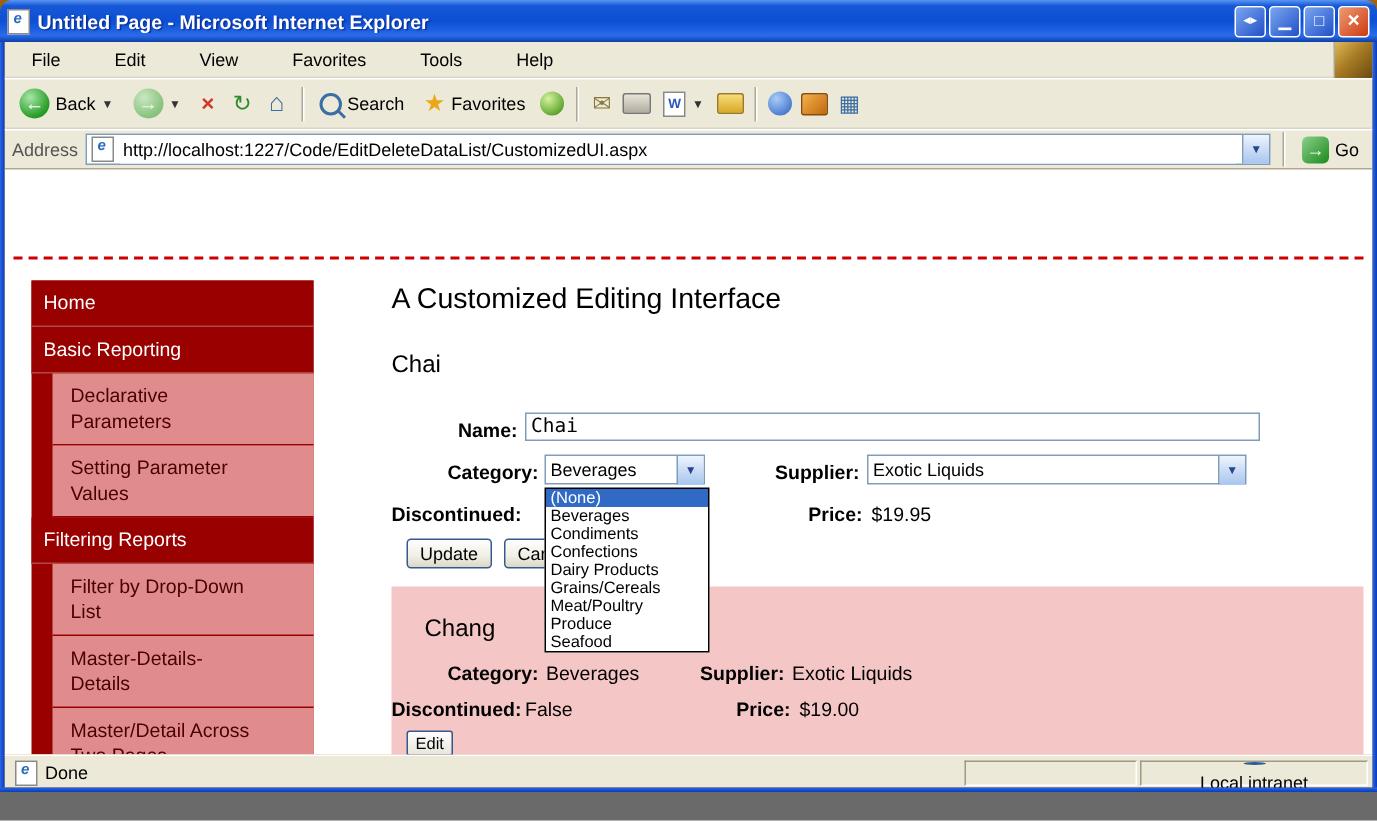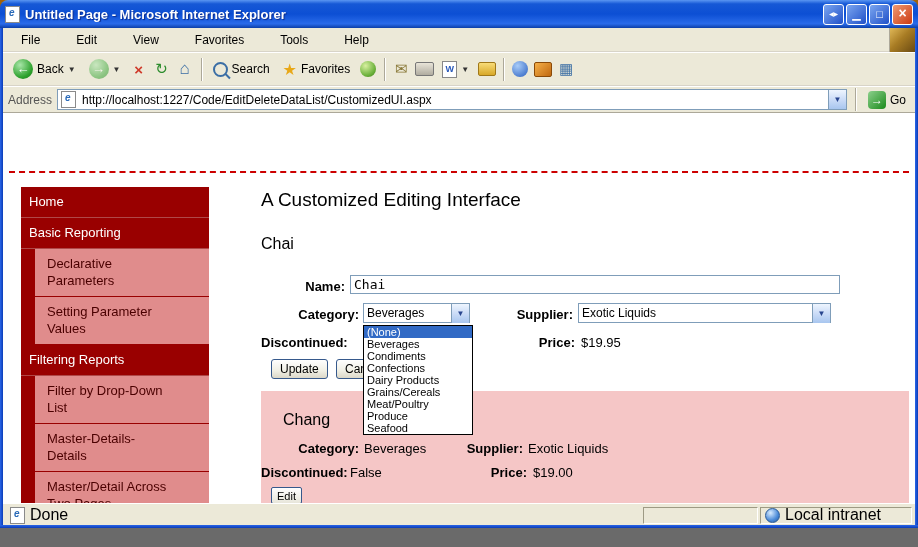--- a/index.html
+++ b/index.html
@@ -100,26 +100,26 @@
     z-index:5;font-size:11px;line-height:12px;}
   .opt{height:12px;padding-left:3px;white-space:nowrap;cursor:default;}
   .opt.sel{background:#316ac5;color:#fff;}
   .row2{position:absolute;left:258px;top:278px;width:648px;height:124px;background:#f5c6c6;z-index:1;}
   .row2 .lbl,.row2 .val,.row2 .prodname{position:absolute;}
   .edit-btn{position:absolute;left:10px;top:96px;height:17px;font-size:11px;padding:0 5px;
     border:1px solid #36598c;border-radius:2px;background:linear-gradient(180deg,#fefefe,#e8e6da);}
   
   .statusbar{position:absolute;left:3px;right:3px;bottom:3px;height:22px;background:#ece9d8;
     border-top:1px solid #fff;display:flex;align-items:center;gap:2px;padding:1px 3px 0;
-    box-sizing:border-box;font-size:16px;}
+    box-sizing:border-box;font-size:12px;}
   .panel{height:17px;display:flex;align-items:center;gap:5px;padding:0 4px;box-sizing:border-box;}
   .sunken{border:1px solid;border-color:#9d9a84 #fff #fff #9d9a84;}
   .panel.grow{flex:1;}
   .panel.mid{width:115px;}
-  .panel.zone{width:152px;}
+  .panel.zone{width:152px;flex-direction:column;}
   .globe{width:13px;height:13px;border-radius:50%;
     background:radial-gradient(circle at 35% 30%,#d8ecff,#4a8ad8 60%,#2a5a98);border:1px solid #2a5a98;}
 </style>
 </head>
 <body>
 
 <div class="window">
 
   <div class="titlebar">
     <span class="doc-icon"></span>

